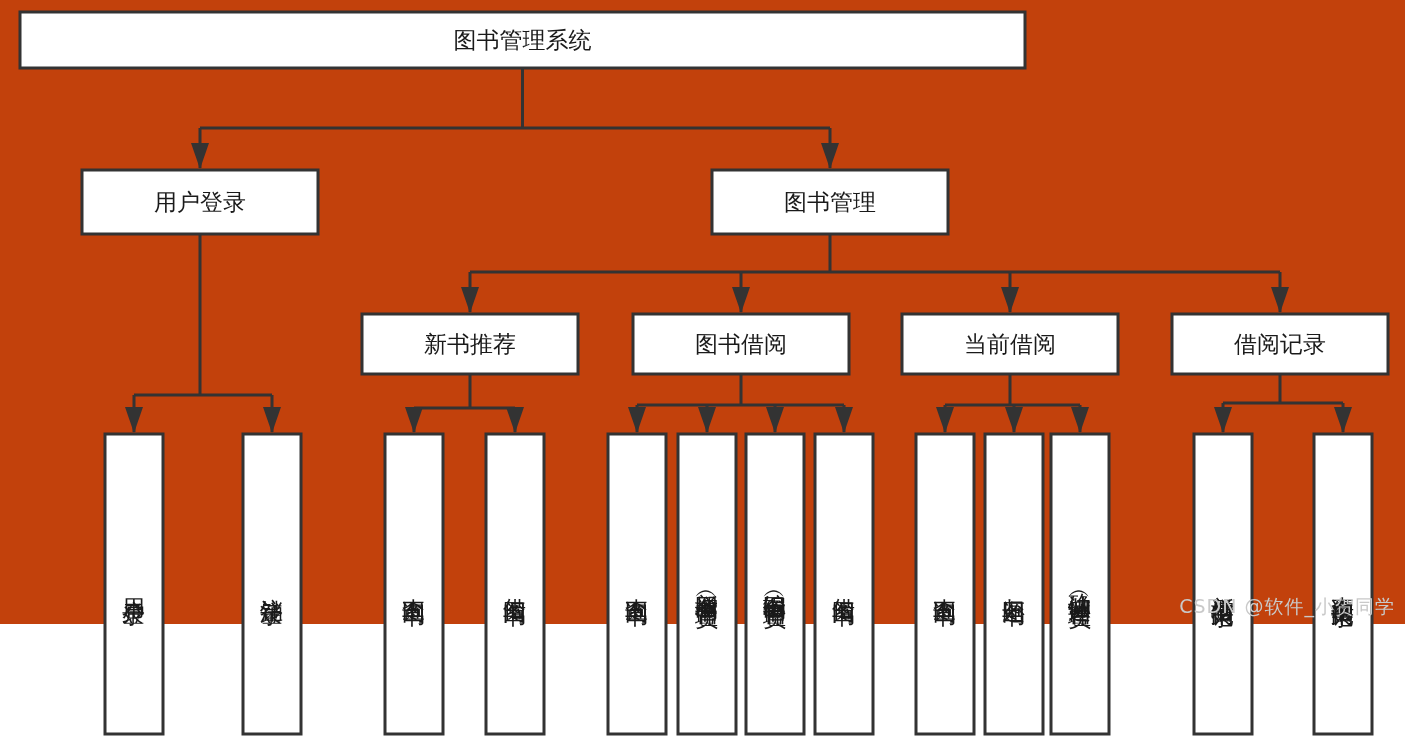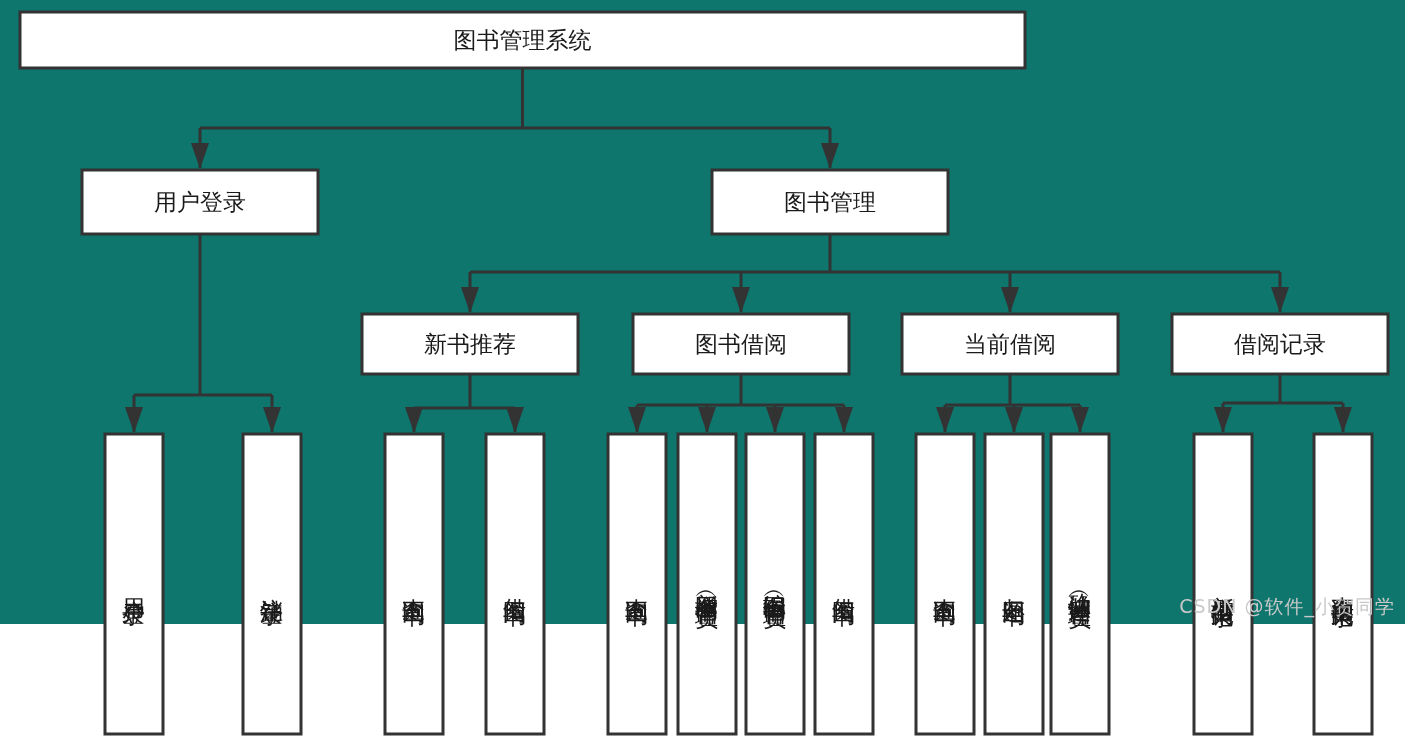--- a/index.html
+++ b/index.html
@@ -11,21 +11,21 @@
   body {
     width: 1405px;
     height: 747px;
     font-family: "DejaVu Sans", "Liberation Sans", sans-serif;
     overflow: hidden;
   }
   #diagram-root {
     position: relative;
     width: 1405px;
     height: 624px;
-    background: #0f766e;
+    background: #c2410c;
   }
   svg#diagram-svg {
     position: absolute;
     left: 0;
     top: 0;
     width: 1405px;
     height: 747px;
     display: block;
   }
   .node-box {

